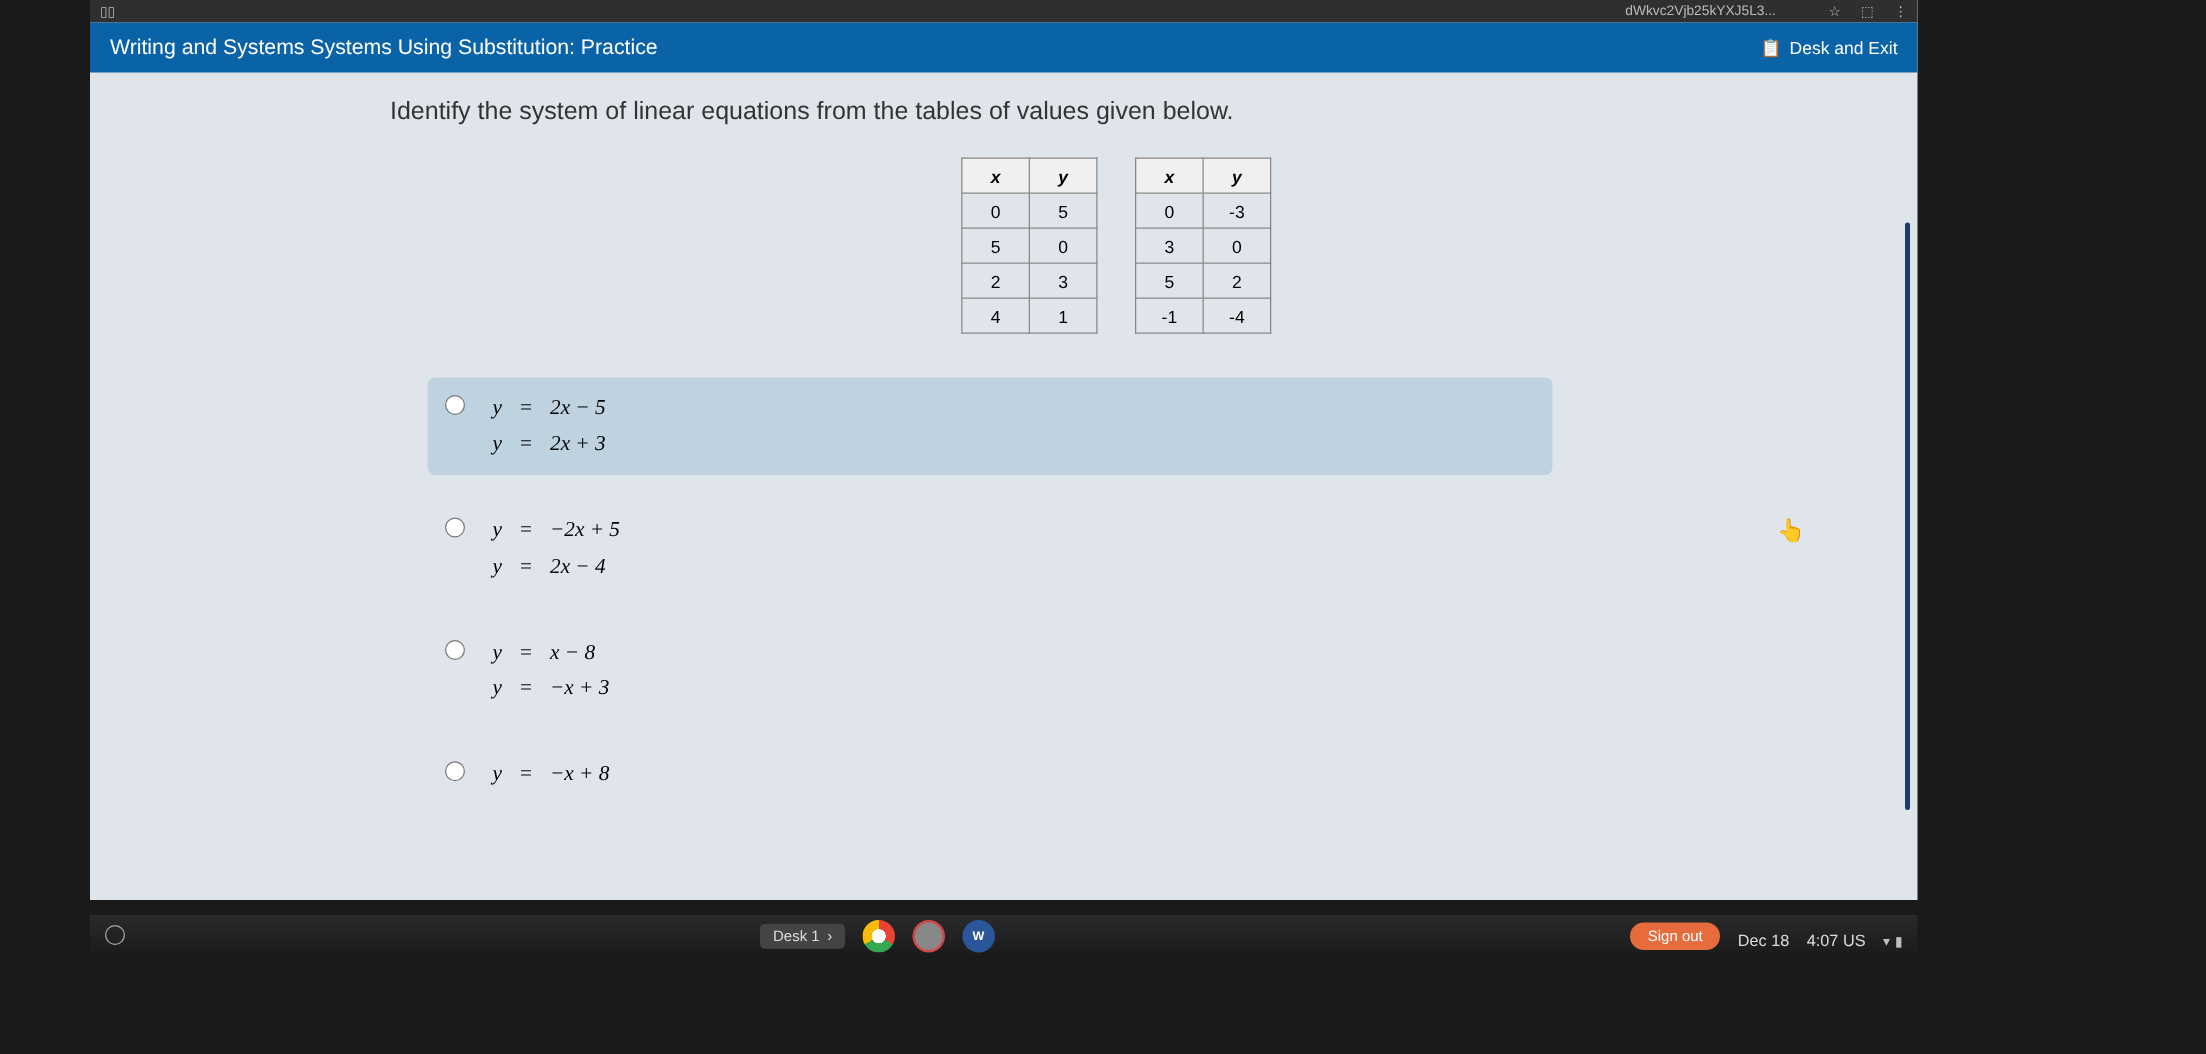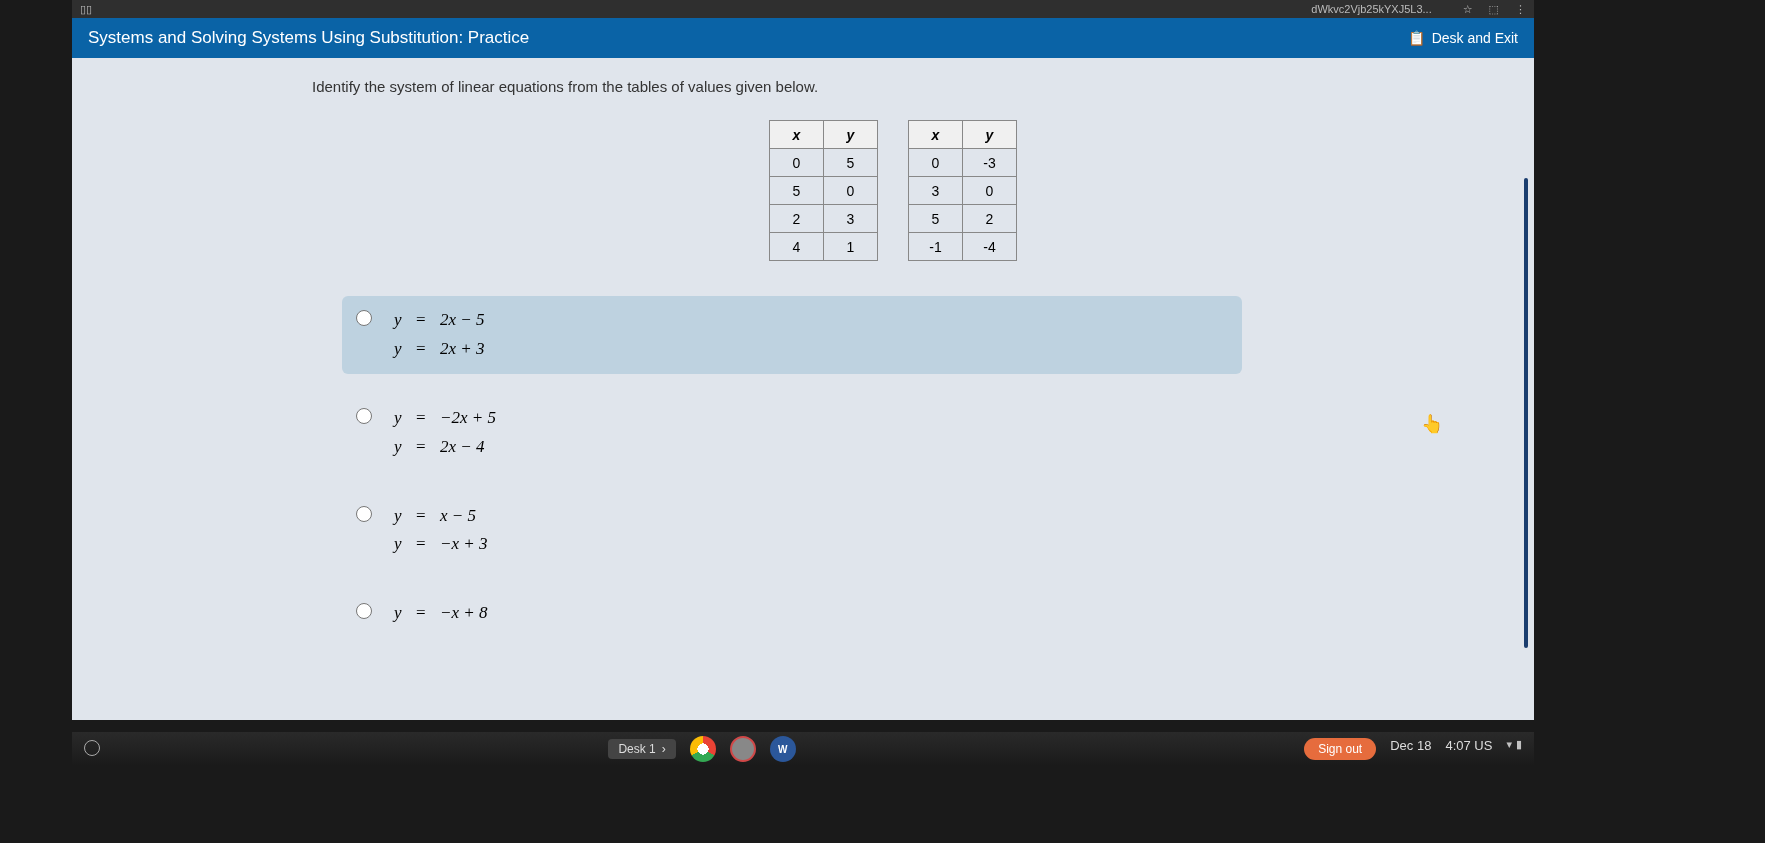--- a/index.html
+++ b/index.html
@@ -28,21 +28,21 @@
 .browser-top {
   height: 18px;
   background: #2f2f2f;
   display: flex;
   align-items: center;
   justify-content: space-between;
   padding: 0 8px;
   color: #bbb;
   font-size: 11px;
 }
-.browser-url { flex: 1; text-align: right; margin-right: 31px; padding-left: 40px; }
+.browser-url { flex: 1; text-align: right; margin-right: 42px; padding-left: 40px; }
 .browser-icons { display: flex; gap: 16px; align-items: center; }
 .header-blue {
   background: #0a63a6;
   color: #fff;
   display: flex;
   justify-content: space-between;
   align-items: center;
   padding: 10px 16px;
   font-size: 17px;
 }
@@ -50,21 +50,21 @@
   font-size: 14px;
   display: flex;
   align-items: center;
   gap: 6px;
 }
 .content {
   padding: 20px 60px 20px 240px;
   position: relative;
 }
 .prompt {
-  font-size: 15px;
+  font-size: 20px;
   color: #333;
   margin-bottom: 25px;
 }
 .tables-wrap {
   display: flex;
   justify-content: center;
   gap: 30px;
   margin-bottom: 35px;
 }
 .val-table {
@@ -158,21 +158,21 @@
   gap: 6px;
 }
 .app-icon {
   width: 26px; height: 26px; border-radius: 50%;
   display: flex; align-items: center; justify-content: center;
   font-size: 14px;
 }
 .chrome-icon { background: radial-gradient(circle, #fff 30%, transparent 31%), conic-gradient(#ea4335 0 120deg, #34a853 120deg 240deg, #fbbc05 240deg); }
 .paint-icon { background: #888; border: 2px solid #d04848; }
 .word-icon { background: #2b579a; color: #fff; font-size: 10px; font-weight: bold; }
-.task-right { display: flex; align-items: flex-start; gap: 14px; }
+.task-right { display: flex; align-items: flex-end; gap: 14px; }
 .signout-btn {
   background: #e66c3d;
   color: #fff;
   padding: 4px 14px;
   border-radius: 14px;
   font-size: 12px;
 }
 .sys-icons { display: flex; gap: 4px; align-items: center; font-size: 11px; opacity: 0.85; }
 </style>
 </head>
@@ -185,21 +185,21 @@
       <span>▯▯</span>
       <span class="browser-url">dWkvc2Vjb25kYXJ5L3...</span>
       <span class="browser-icons">
         <span>☆</span>
         <span>⬚</span>
         <span>⋮</span>
       </span>
     </div>
 
     <div class="header-blue">
-      <span>Systems and Solving Systems Using Substitution: Practice</span>
+      <span>Writing and Systems Systems Using Substitution: Practice</span>
       <span class="save-exit">
         <span>📋</span>
         <span>Desk and Exit</span>
       </span>
     </div>
 
     <div class="content">
       <div class="prompt">Identify the system of linear equations from the tables of values given below.</div>
 
       <div class="tables-wrap">
@@ -283,21 +283,21 @@
                 <span>2x  −  4</span>
               </div>
           </div>
         </div>
         <div class="option-row">
           <span class="radio"></span>
           <div class="equations">
             <div class="line">
                 <span class="eq-y">y</span>
                 <span class="eq-eq">=</span>
-                <span>x  −  5</span>
+                <span>x  −  8</span>
               </div>
             <div class="line">
                 <span class="eq-y">y</span>
                 <span class="eq-eq">=</span>
                 <span>−x  +  3</span>
               </div>
           </div>
         </div>
         <div class="option-row">
           <span class="radio"></span>

